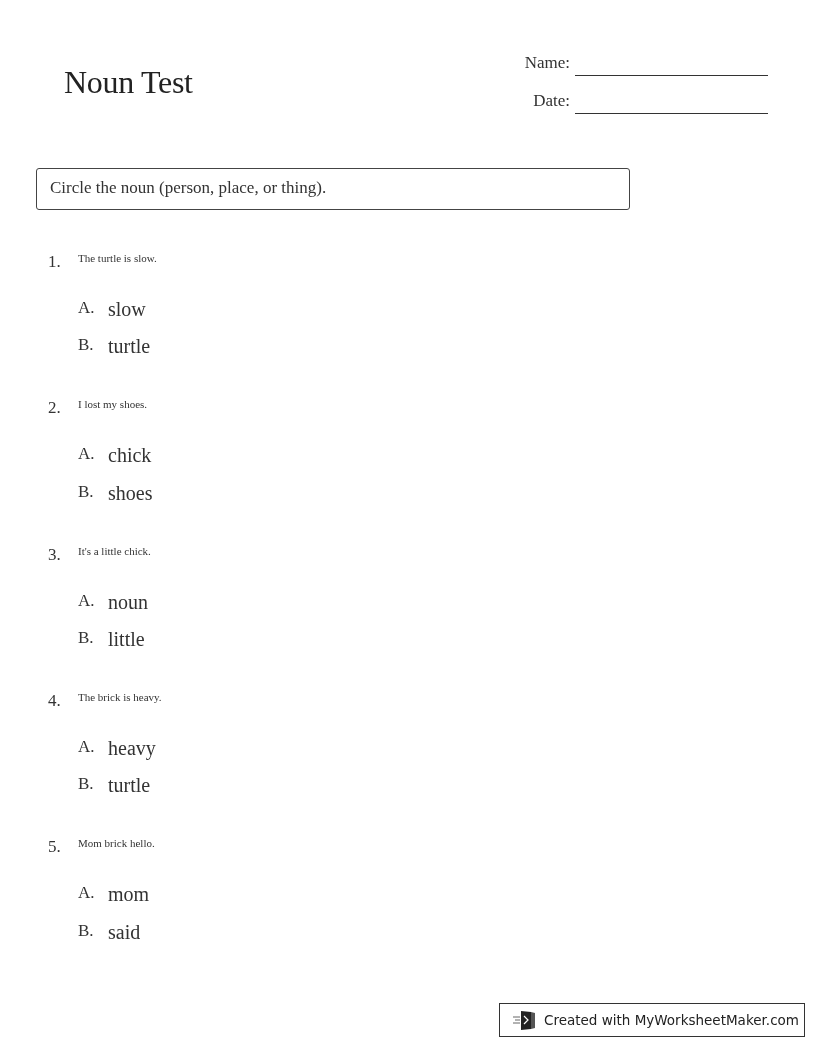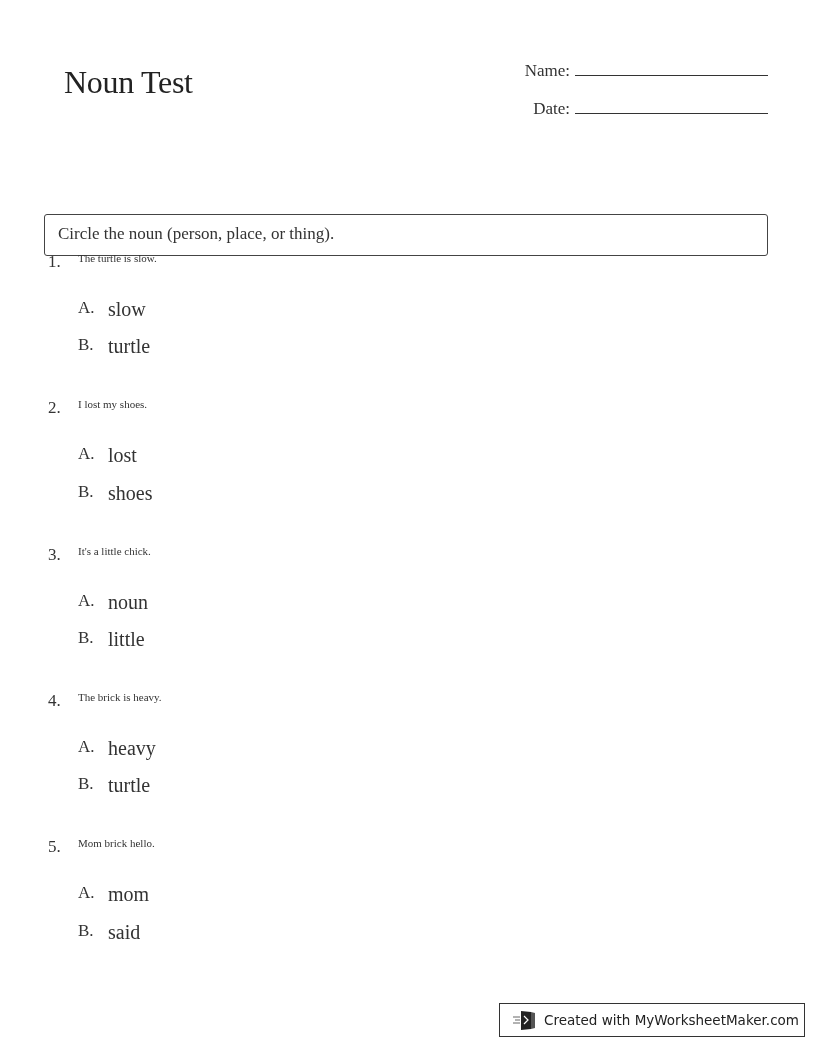--- a/index.html
+++ b/index.html
@@ -6,30 +6,30 @@
     body {
       width: 816px; height: 1056px; position: relative; overflow: hidden;
       font-family: "Liberation Serif", serif; color: #333333;
     }
     .title {
       position: absolute; left: 48px; top: 48px;
       font-size: 32px; color: #222222; letter-spacing: -0.3px; margin: 16px; font-weight: normal;
     }
     .field-row { position: absolute; left: 480px; width: 288px; height: 26px; }
     .field-label {
-      position: absolute; right: 198px; top: 8px; font-size: 17px; color: #333;
+      position: absolute; right: 198px; top: 0; font-size: 17px; color: #333;
     }
     .field-line {
       position: absolute; left: 95px; width: 193px; top: 22px; height: 0;
       border: none; border-bottom: 1px solid #333; background: transparent; padding: 0;
     }
     .instructions {
-      position: absolute; left: 44px; top: 168px; width: 724px; height: 42px;
+      position: absolute; left: 36px; top: 168px; width: 594px; height: 42px;
       box-sizing: border-box; border: 1px solid #444; border-radius: 3px;
-      font-size: 17px; padding: 9px 0 0 13px; color: #333; margin-top: 46px;
+      font-size: 17px; padding: 9px 0 0 13px; color: #333;
     }
     .question { position: absolute; left: 48px; width: 700px; }
     .q-num { position: absolute; left: 0; top: 0; font-size: 17px; }
     .q-text { position: absolute; left: 30px; top: 0; font-size: 11px; white-space: nowrap; }
     .choice { position: absolute; left: 30px; height: 24px; }
     .choice-letter { position: absolute; left: 0; top: 0; font-size: 17px; }
     .choice-text { position: absolute; left: 30px; top: 0; font-size: 20px; white-space: nowrap; }
     .footer-badge {
       position: absolute; left: 499px; top: 1003px; width: 306px; height: 34px;
       box-sizing: border-box; border: 1px solid #333; background: #fff;
@@ -68,21 +68,21 @@
     <span class="choice-letter">B.</span>
     <span class="choice-text">turtle</span>
   </div>
 </div>
 
 <div class="question" style="top:398px;">
   <span class="q-num">2.</span>
   <span class="q-text">I lost my shoes.</span>
   <div class="choice" style="top:46px;">
     <span class="choice-letter">A.</span>
-    <span class="choice-text">lost</span>
+    <span class="choice-text">chick</span>
   </div>
   <div class="choice" style="top:84px;">
     <span class="choice-letter">B.</span>
     <span class="choice-text">shoes</span>
   </div>
 </div>
 
 <div class="question" style="top:545px;">
   <span class="q-num">3.</span>
   <span class="q-text">It's a little chick.</span>

